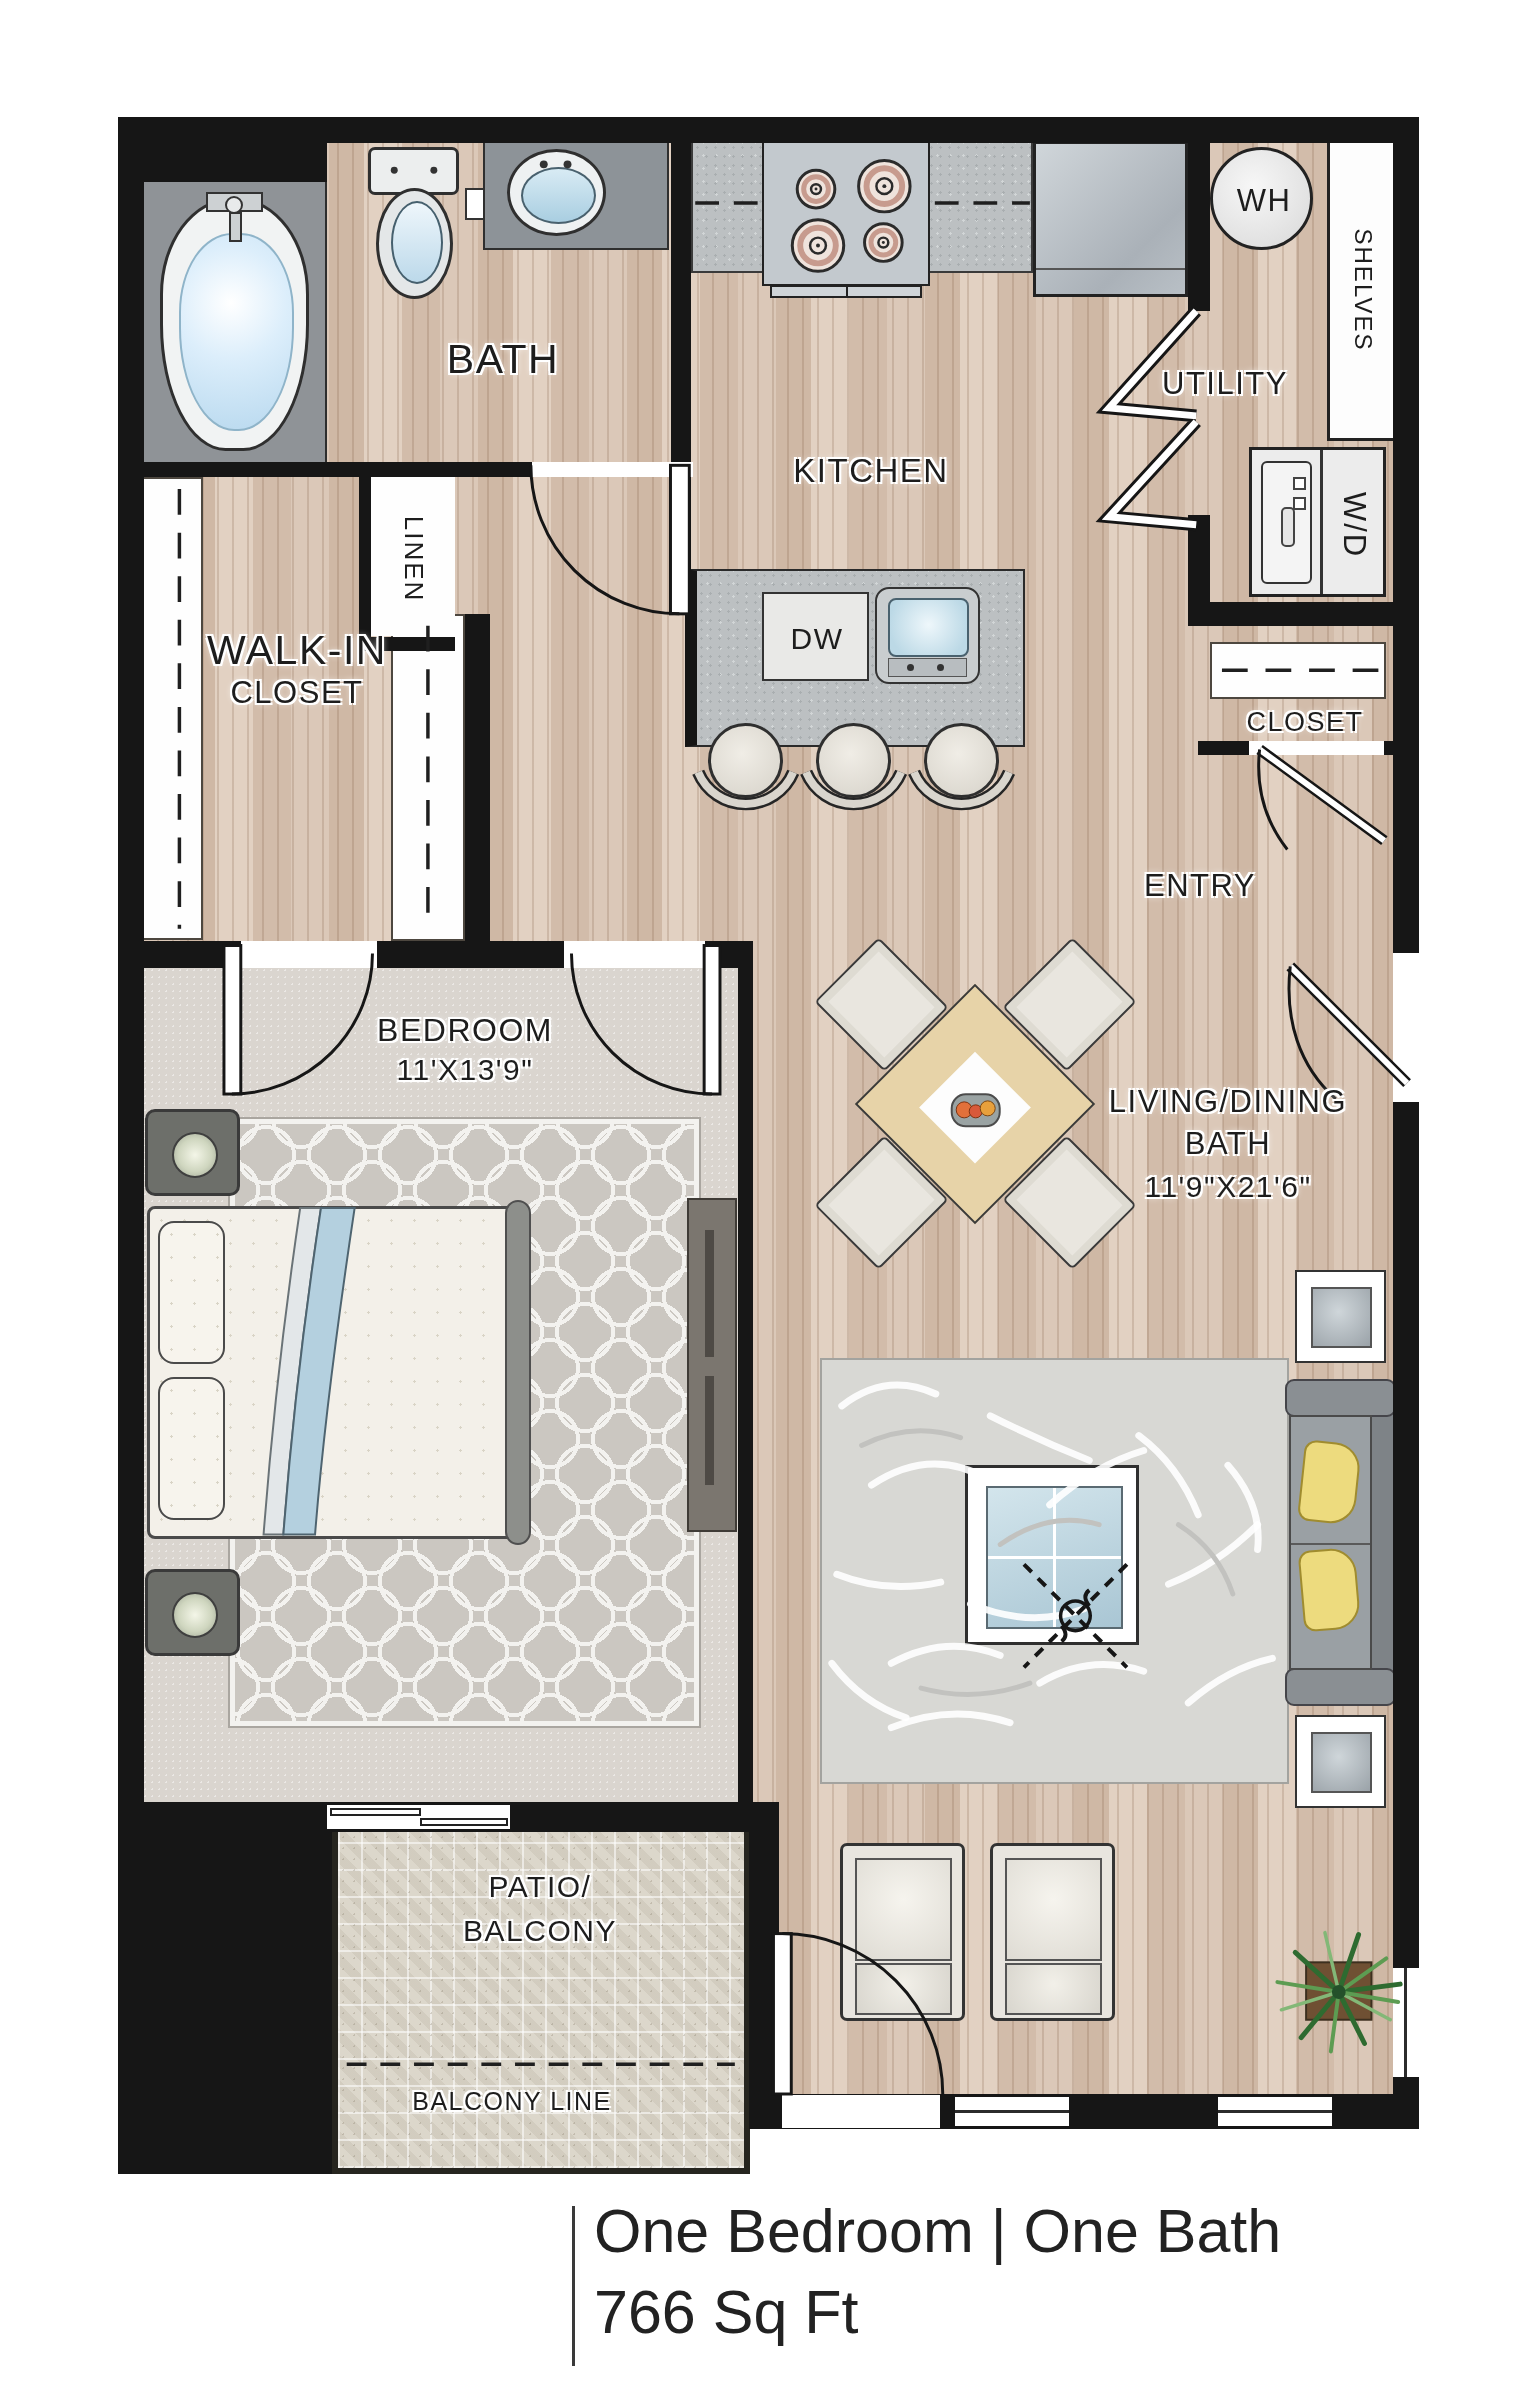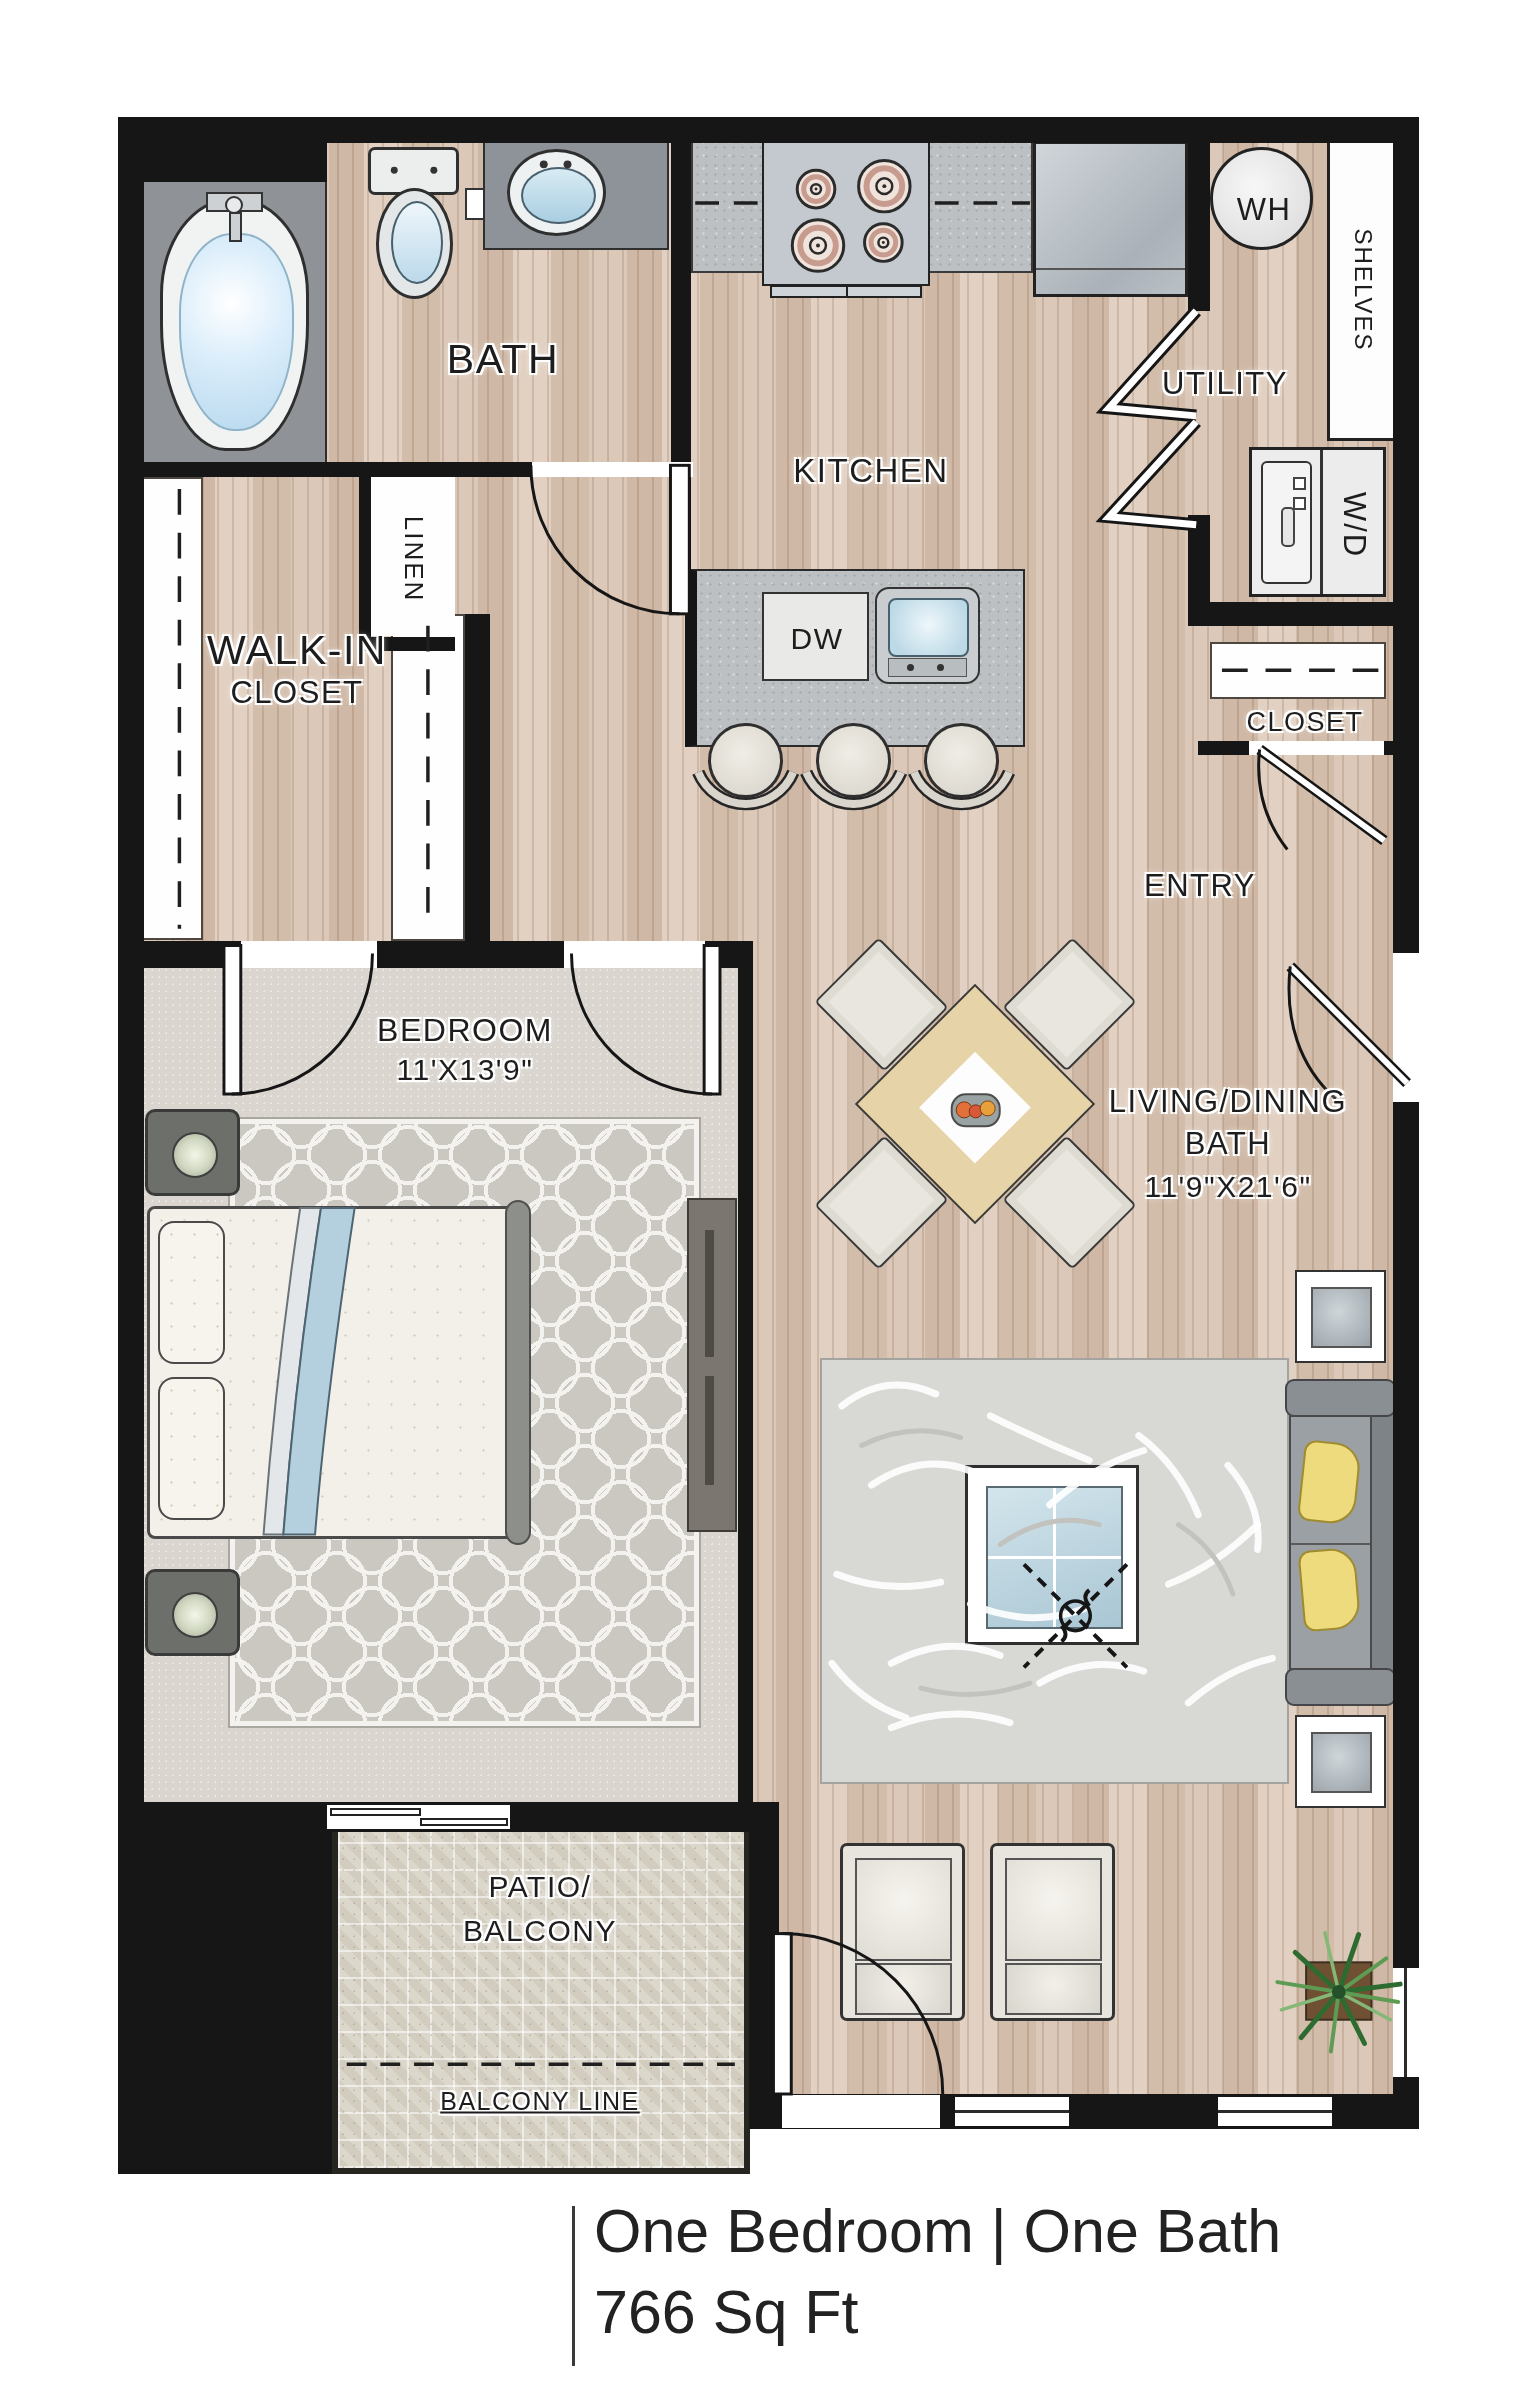--- a/index.html
+++ b/index.html
@@ -97,21 +97,21 @@
       <div class="abs" style="left:18px;top:5px;width:7px;height:7px;border-radius:50%;background:#333;"></div>
       <div class="abs" style="left:48px;top:5px;width:7px;height:7px;border-radius:50%;background:#333;"></div>
     </div>
   </div>
 
   <div class="abs" style="left:708px;top:723px;width:75px;height:75px;border-radius:50%;background:radial-gradient(circle at 45% 40%,#f0ede6,#d6d2c9);border:3px solid #2f2f2f;box-sizing:border-box;"></div>
   <div class="abs" style="left:816px;top:723px;width:75px;height:75px;border-radius:50%;background:radial-gradient(circle at 45% 40%,#f0ede6,#d6d2c9);border:3px solid #2f2f2f;box-sizing:border-box;"></div>
   <div class="abs" style="left:924px;top:723px;width:75px;height:75px;border-radius:50%;background:radial-gradient(circle at 45% 40%,#f0ede6,#d6d2c9);border:3px solid #2f2f2f;box-sizing:border-box;"></div>
 
   <div class="abs" style="left:1210px;top:147px;width:103px;height:103px;border-radius:50%;background:radial-gradient(circle at 42% 38%,#f7f7f7,#d8d8d8);border:3px solid #222;box-sizing:border-box;">
-    <div class="lbl" style="left:51px;top:60px;font-size:31px;text-shadow:none;">WH</div>
+    <div class="lbl" style="left:51px;top:51px;font-size:31px;text-shadow:none;">WH</div>
   </div>
   <div class="abs" style="left:1327px;top:141px;width:66px;height:300px;background:#fdfdfd;border-left:3px solid #222;border-bottom:3px solid #222;box-sizing:border-box;">
     <div class="vlbl" style="left:33px;top:149px;font-size:24px;text-shadow:none;">SHELVES</div>
   </div>
   <div class="abs" style="left:1249px;top:447px;width:137px;height:150px;background:#ececec;border:3px solid #222;box-sizing:border-box;">
     <div class="abs" style="left:9px;top:11px;width:51px;height:123px;background:#f4f4f4;border:2px solid #333;border-radius:6px;box-sizing:border-box;">
       <div class="abs" style="left:18px;top:44px;width:10px;height:36px;background:#e6e6e6;border:2px solid #444;border-radius:5px;"></div>
       <div class="abs" style="right:4px;top:14px;width:9px;height:9px;border:2px solid #444;background:#fff;"></div>
       <div class="abs" style="right:4px;top:34px;width:9px;height:9px;border:2px solid #444;background:#fff;"></div>
     </div>
@@ -366,20 +366,20 @@
   <div class="lbl" style="left:297px;top:650px;font-size:41px;">WALK-IN</div>
   <div class="lbl" style="left:297px;top:693px;font-size:31px;">CLOSET</div>
   <div class="lbl" style="left:1305px;top:722px;font-size:27px;">CLOSET</div>
   <div class="lbl" style="left:465px;top:1030px;font-size:32px;">BEDROOM</div>
   <div class="lbl" style="left:465px;top:1070px;font-size:30px;">11'X13'9"</div>
   <div class="lbl" style="left:1228px;top:1102px;font-size:31px;">LIVING/DINING</div>
   <div class="lbl" style="left:1228px;top:1144px;font-size:31px;">BATH</div>
   <div class="lbl" style="left:1228px;top:1187px;font-size:30px;">11'9"X21'6"</div>
   <div class="lbl" style="left:540px;top:1887px;font-size:30px;">PATIO/</div>
   <div class="lbl" style="left:540px;top:1931px;font-size:30px;">BALCONY</div>
-  <div class="lbl" style="left:540px;top:2101px;font-size:25px;text-decoration:underline;">BALCONY LINE</div>
+  <div class="lbl" style="left:512px;top:2101px;font-size:25px;">BALCONY LINE</div>
 
   <div class="abs" style="left:572px;top:2206px;width:3px;height:160px;background:#3a3a3a;"></div>
   <div class="abs" style="left:594px;top:2196px;font-size:61px;color:#222;font-family:'Liberation Sans',sans-serif;">One Bedroom | One Bath</div>
   <div class="abs" style="left:594px;top:2277px;font-size:61px;color:#222;font-family:'Liberation Sans',sans-serif;">766 Sq Ft</div>
 
 </div>
 
 
 </body></html>

